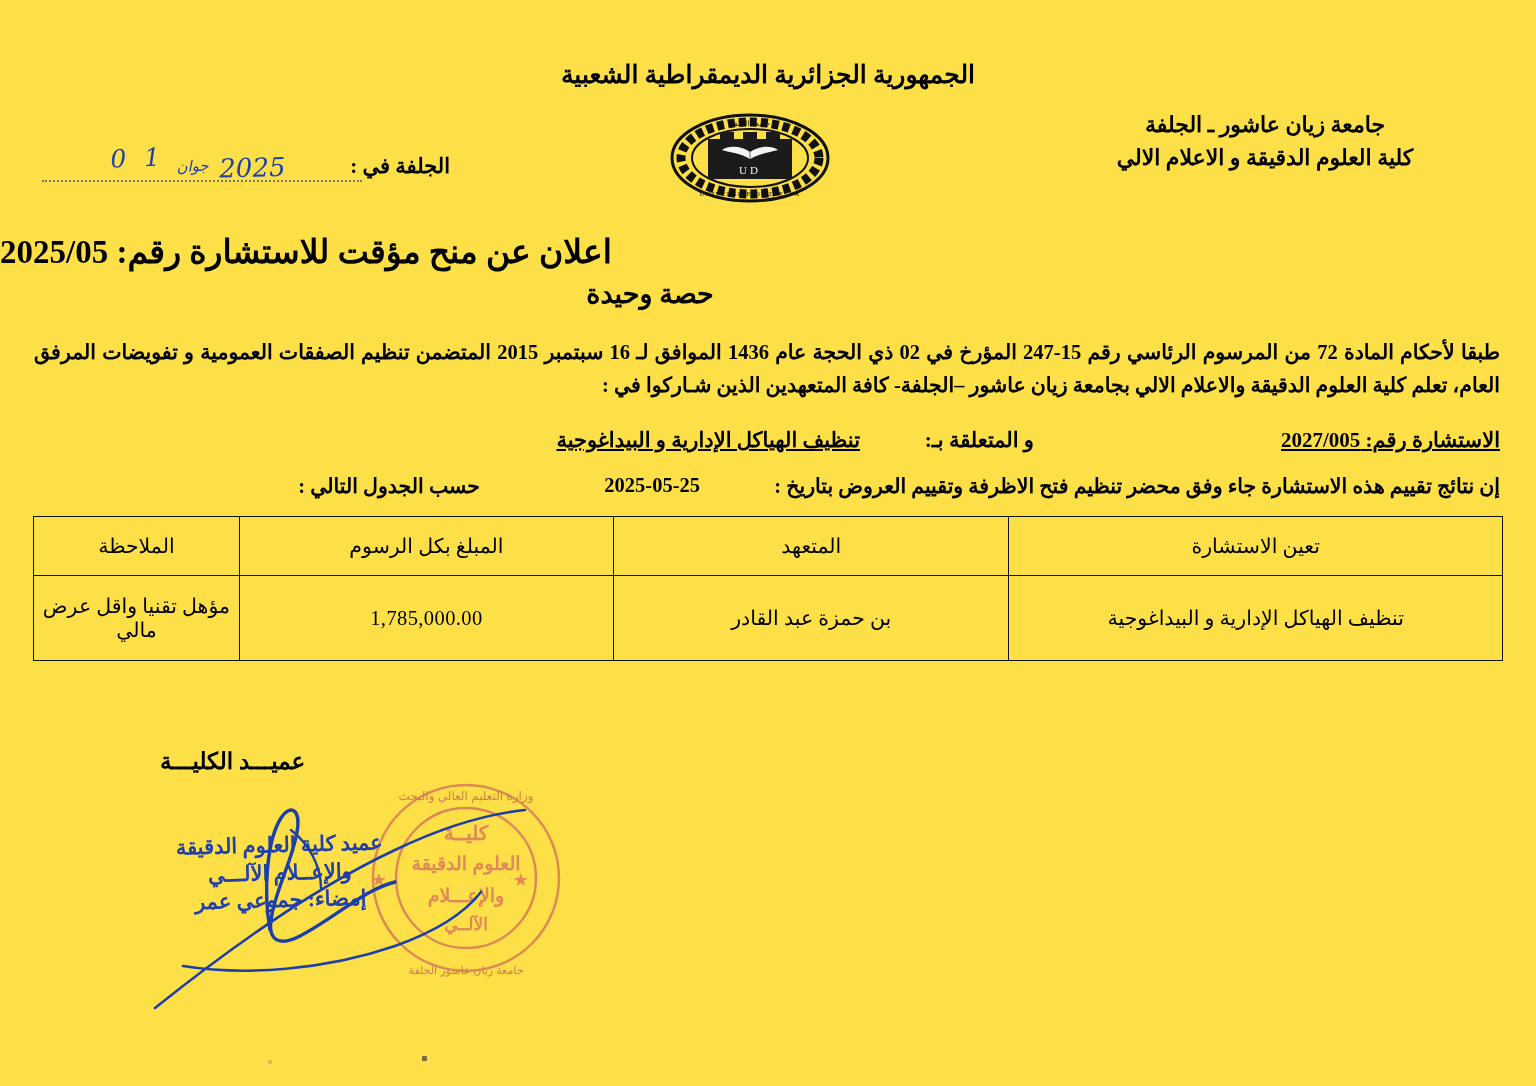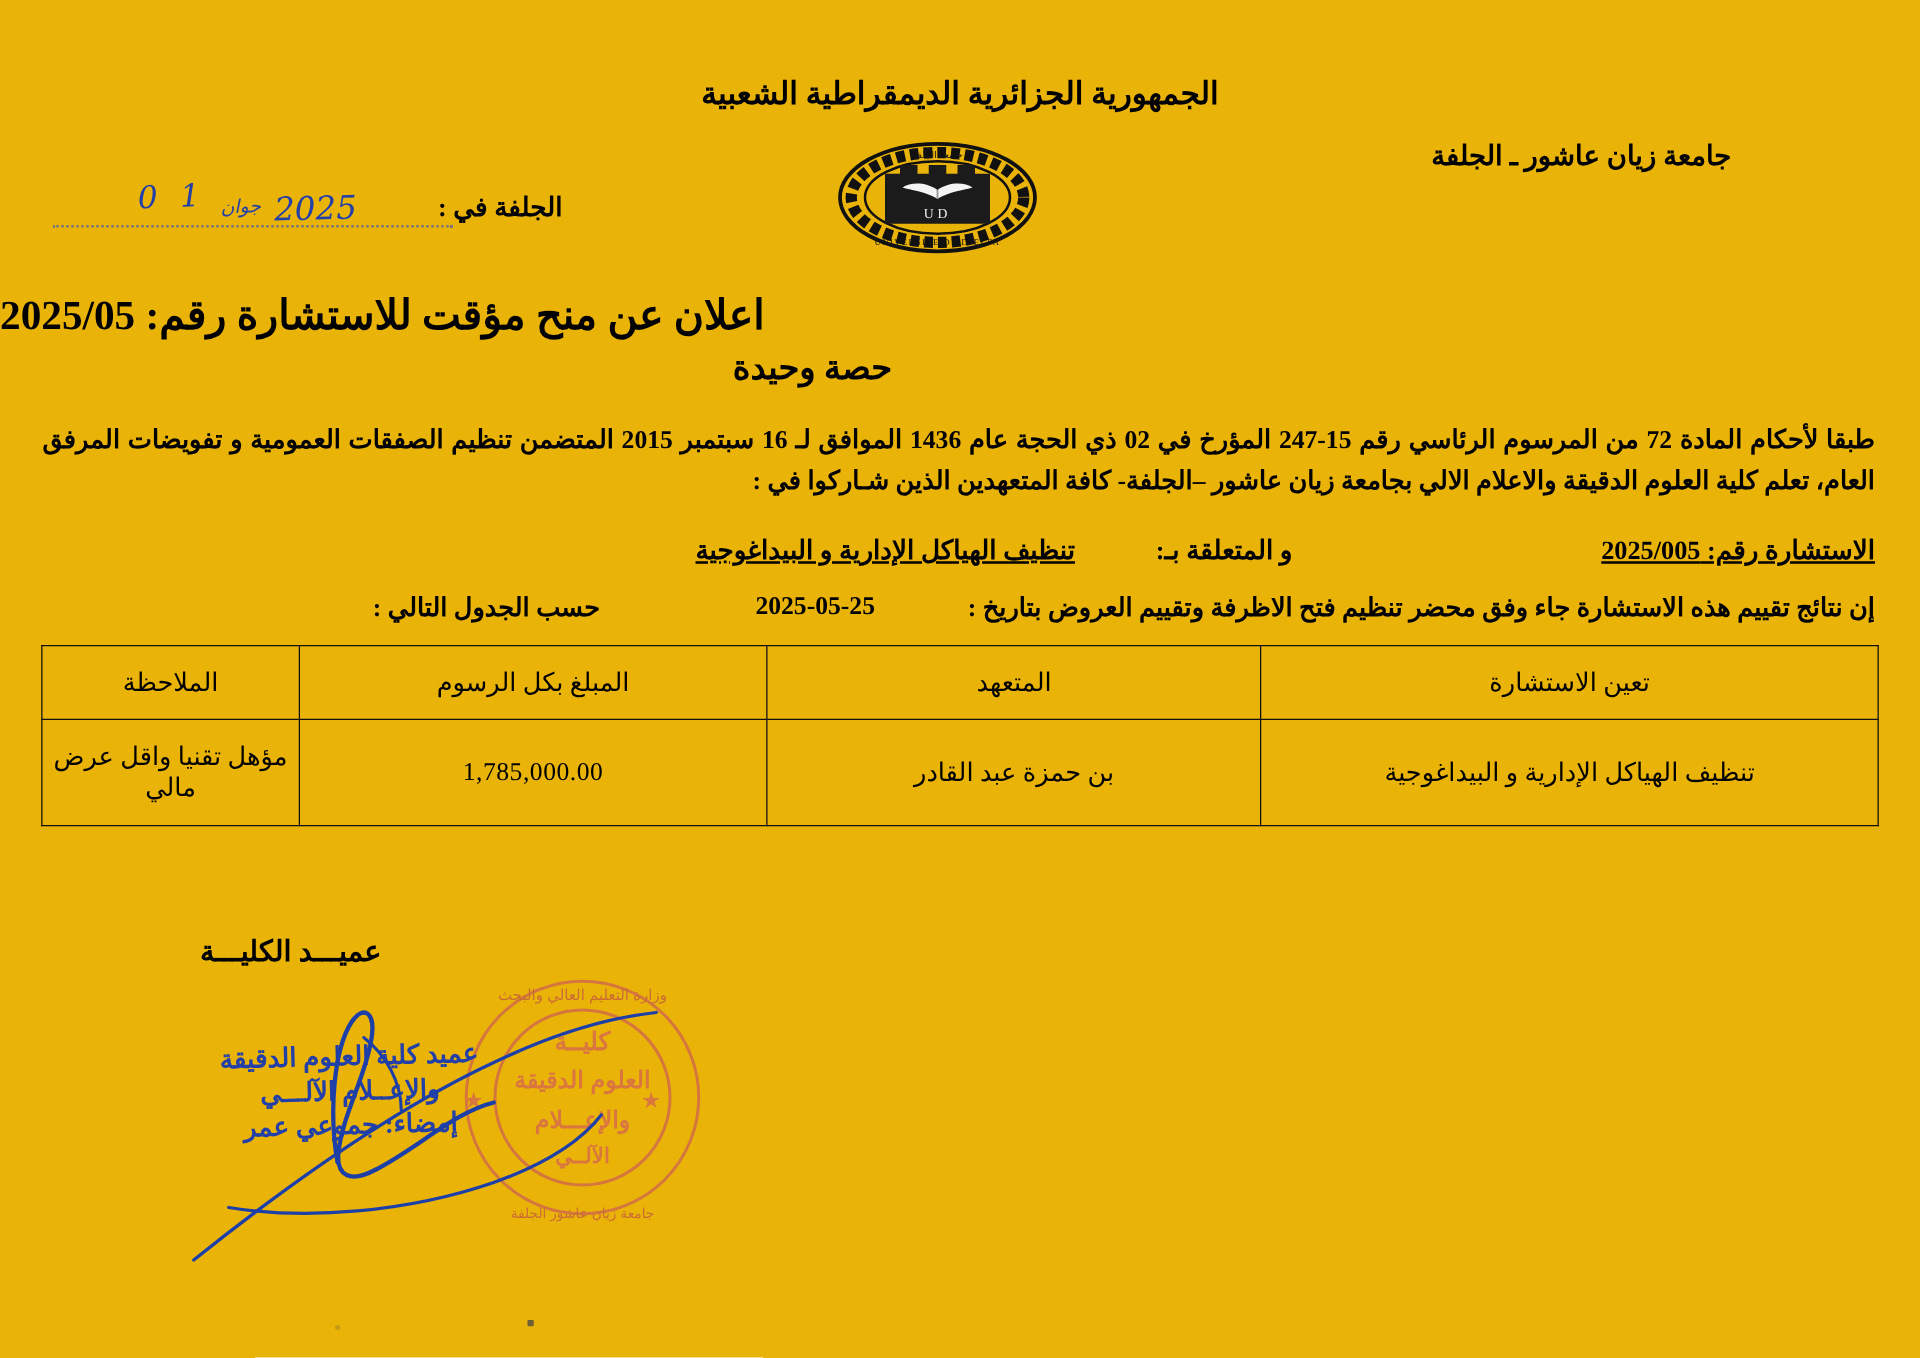--- a/index.html
+++ b/index.html
@@ -9,21 +9,21 @@
     background: #ffffff;
   }
   body {
     font-family: "Liberation Serif", "DejaVu Serif", serif;
     color: #000000;
   }
   .page {
     position: relative;
     width: 1536px;
     height: 1086px;
-    background: #eab308;
+    background: #fde047;
     overflow: hidden;
   }
 
   
   .republic-line {
     position: absolute;
     top: 60px;
     left: 0;
     width: 1536px;
     text-align: center;
@@ -290,39 +290,40 @@
       <path d="M82 40 C72 33, 60 34, 54 38 C60 40, 72 41, 82 47 C92 41, 104 40, 110 38 C104 34, 92 33, 82 40 Z" fill="#f4f4f4"></path>
       <path d="M82 47 L82 40" stroke="#999" stroke-width="1.5"></path>
       <text x="82" y="62" font-family="'Liberation Serif', serif" font-size="11" fill="#f0f0f0" text-anchor="middle" letter-spacing="3">UD</text>
       <text x="82" y="84" font-family="'Liberation Serif', serif" font-size="7" fill="#111" text-anchor="middle" letter-spacing="1.1">UNIVERSITE DE DJELFA</text>
       <text x="82" y="14" font-family="'Liberation Sans', sans-serif" font-size="7.5" fill="#111" text-anchor="middle">جامعة الجلفة</text>
     </svg>
   </div>
 
   <div class="ministry-block">
     <div>جامعة زيان عاشور ـ الجلفة</div>
+    <div>كلية العلوم الدقيقة و الاعلام الالي</div>
   </div>
 
   <div class="date-block">
     <span class="date-label">الجلفة في :</span>
     <div class="date-dots"></div>
     <div class="handwritten-date">
       <span class="d-year">2025</span>
       <span class="d-month">جوان</span>
       <span class="d-day">1 0</span>
     </div>
   </div>
 
   <div class="doc-title">اعلان عن منح مؤقت للاستشارة رقم:  2025/05</div>
   <div class="doc-subtitle">حصة وحيدة</div>
 
   <div class="legal-para">طبقا لأحكام المادة 72 من المرسوم الرئاسي رقم 15-247 المؤرخ في 02 ذي الحجة عام 1436 الموافق لـ 16 سبتمبر 2015 المتضمن تنظيم الصفقات العمومية و تفويضات المرفق العام، تعلم كلية العلوم الدقيقة والاعلام الالي بجامعة زيان عاشور –الجلفة- كافة المتعهدين الذين شـاركوا في :</div>
 
   <div class="consult-line">
-    <span class="consult-num">الاستشارة رقم:  2025/005</span>
+    <span class="consult-num">الاستشارة رقم:  2027/005</span>
     <span class="consult-rel">و المتعلقة بـ:</span>
     <span class="consult-subject">تنظيف الهياكل الإدارية و البيداغوجية</span>
   </div>
 
   <div class="eval-line">
     <span class="eval-a">إن نتائج تقييم هذه الاستشارة جاء وفق محضر تنظيم فتح الاظرفة وتقييم العروض بتاريخ :</span>
     <span class="eval-date">2025-05-25</span>
     <span class="eval-b">حسب الجدول التالي :</span>
   </div>
 

